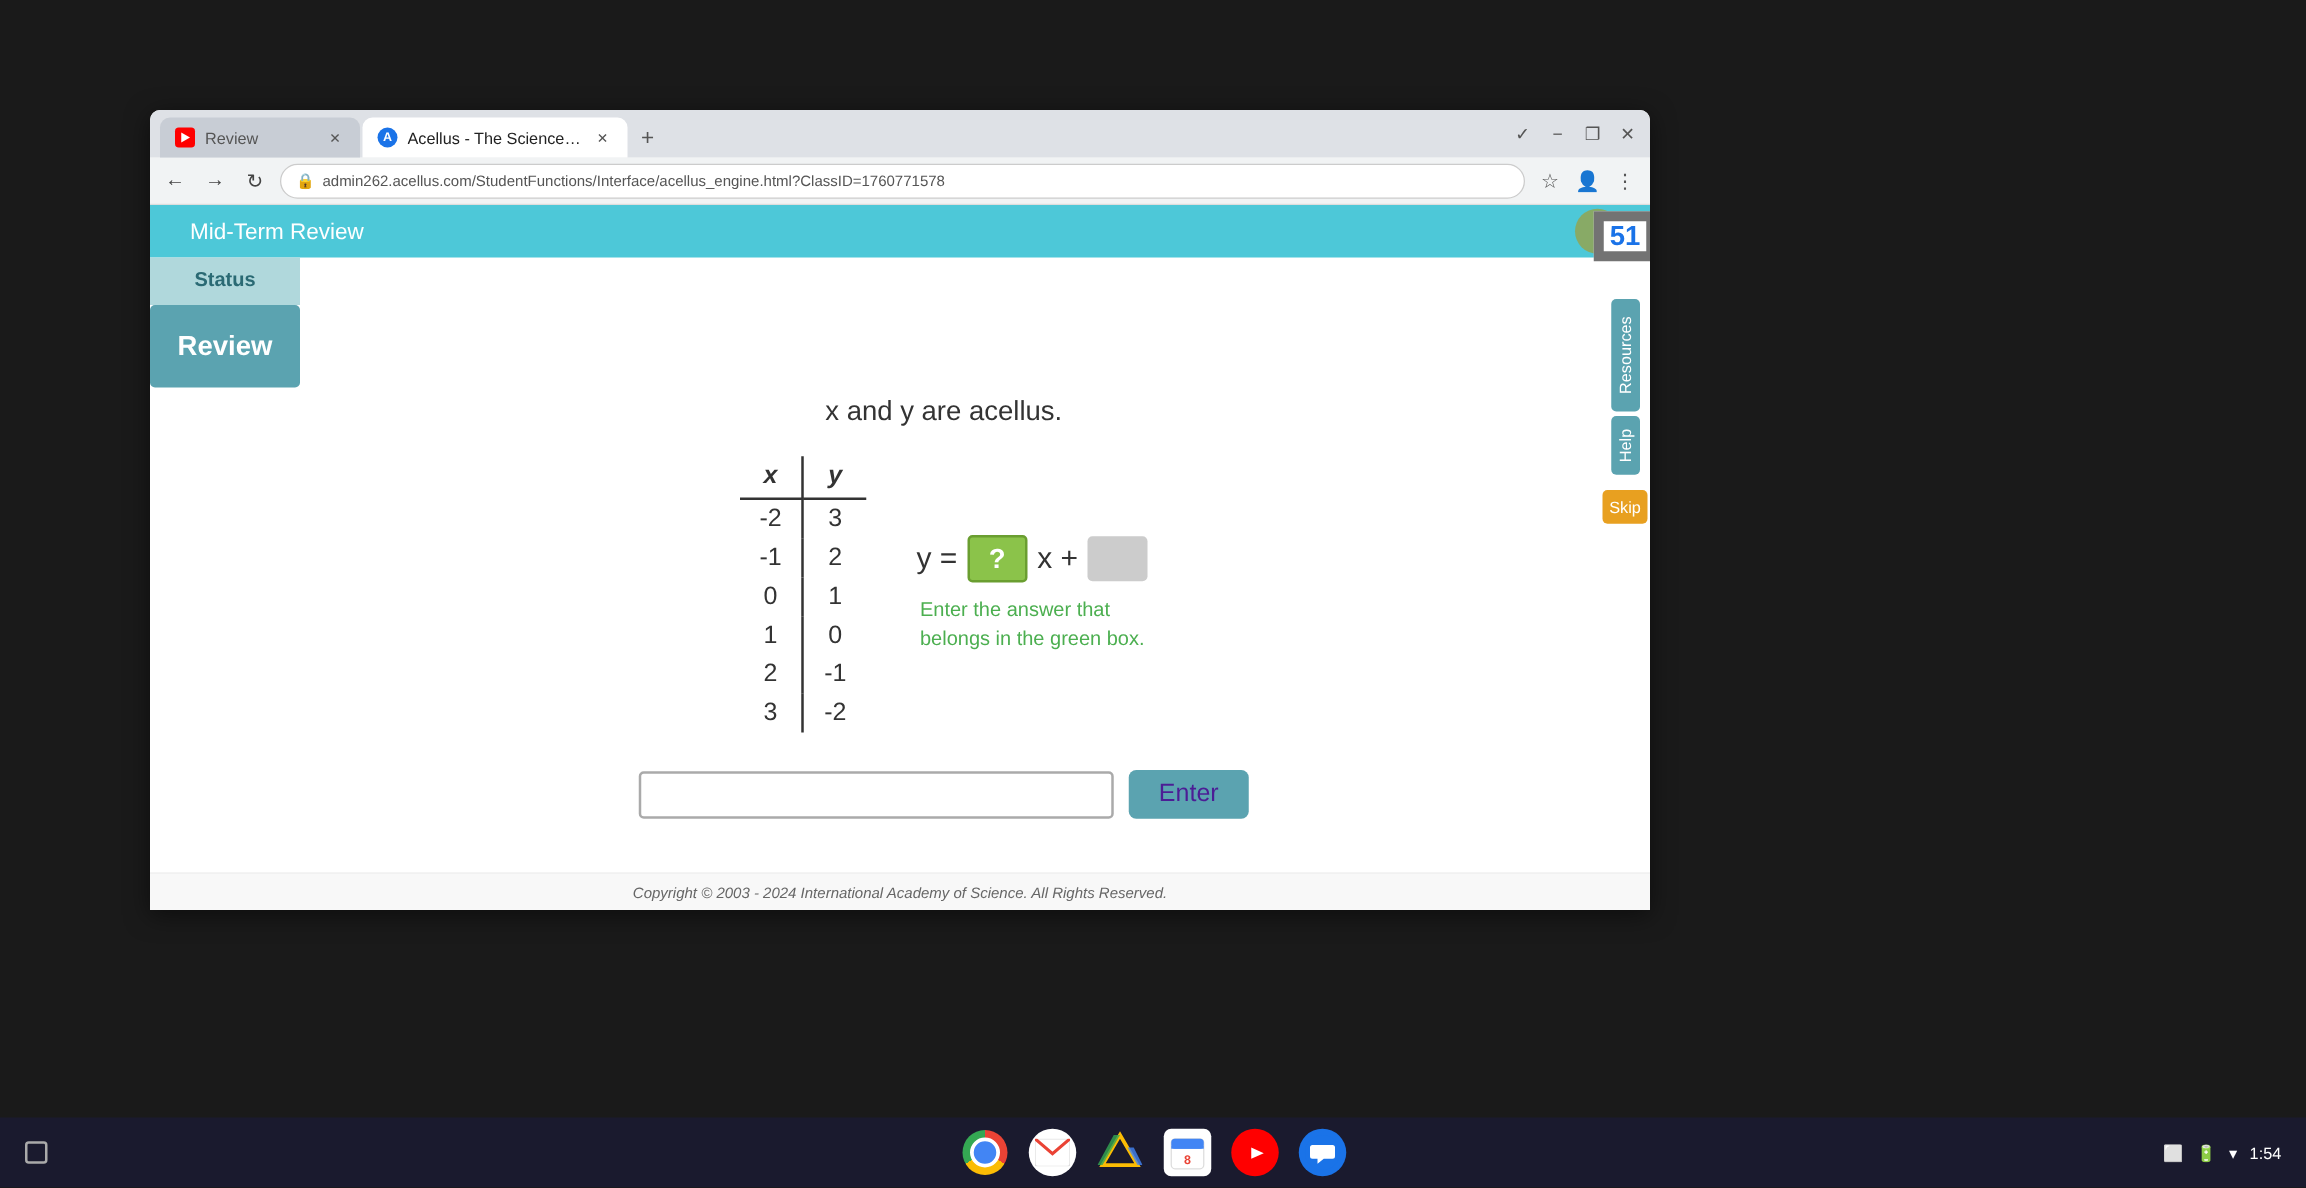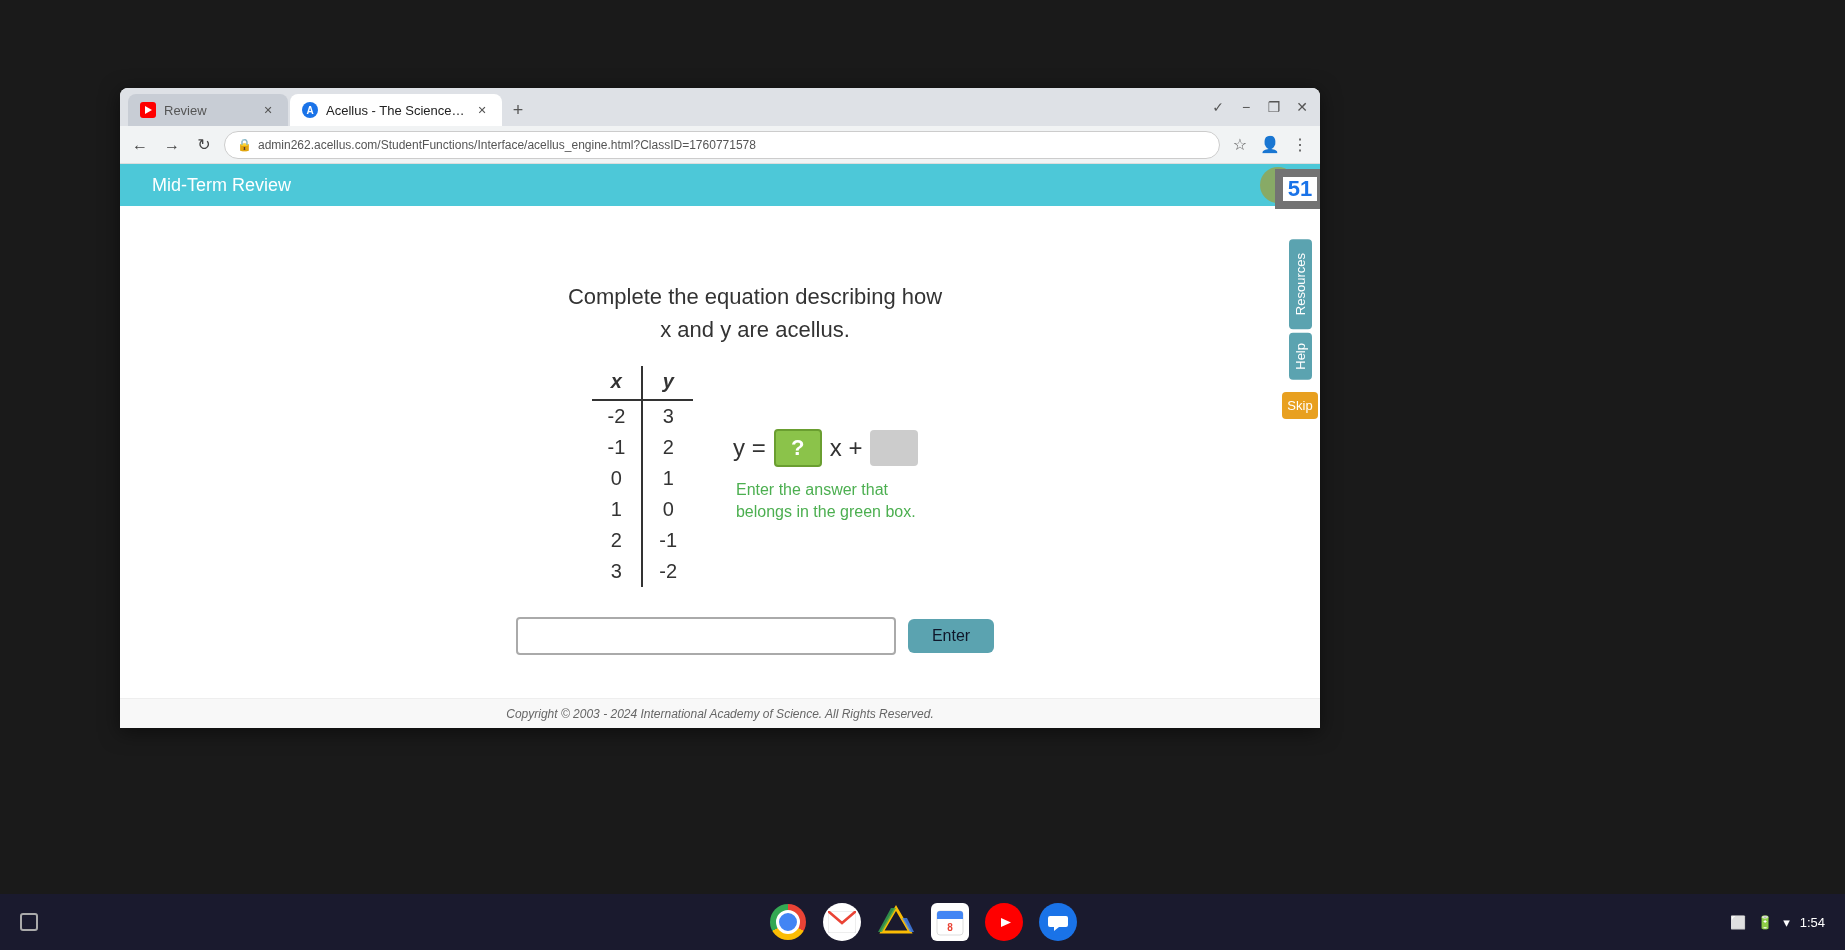--- a/index.html
+++ b/index.html
@@ -446,25 +446,25 @@
       height: 38px;
       border: 2px solid #aaa;
       border-radius: 4px;
       font-size: 16px;
       padding: 0 10px;
       outline: none;
     }
 
     .enter-btn {
       background: #5ba3b0;
-      color: #0f172a;
+      color: #4c1d95;
       border: none;
       border-radius: 6px;
       padding: 8px 24px;
-      font-size: 16px;
+      font-size: 20px;
       cursor: pointer;
       font-weight: 500;
     }
 
     
     .page-footer {
       position: absolute;
       bottom: 0;
       left: 0;
       right: 0;
@@ -607,32 +607,36 @@
     </div>
   </div>
 
   <div class="page-content">
 
     <div class="acellus-header">
       <span class="acellus-header-title">Mid-Term Review</span>
       <div class="header-avatar"></div>
     </div>
 
+    <div class="left-nav">
+      <div class="status-btn">Status</div>
+      <div class="review-btn">Review</div>
+    </div>
 
     <div class="right-sidebar">
       <div class="score-badge">51</div>
       <div class="resources-btn">Resources</div>
       <div class="help-btn">Help</div>
       <div class="skip-btn">Skip</div>
     </div>
 
     <div class="main-area">
 
       <div class="question-text">
-        <span>Complete the equation describing how</span><br>
+        <br>
         <span>x and y are acellus.</span>
       </div>
 
       <div class="question-content">
 
         <table class="xy-table">
           <thead>
             <tr>
               <th>x</th>
               <th>y</th>

